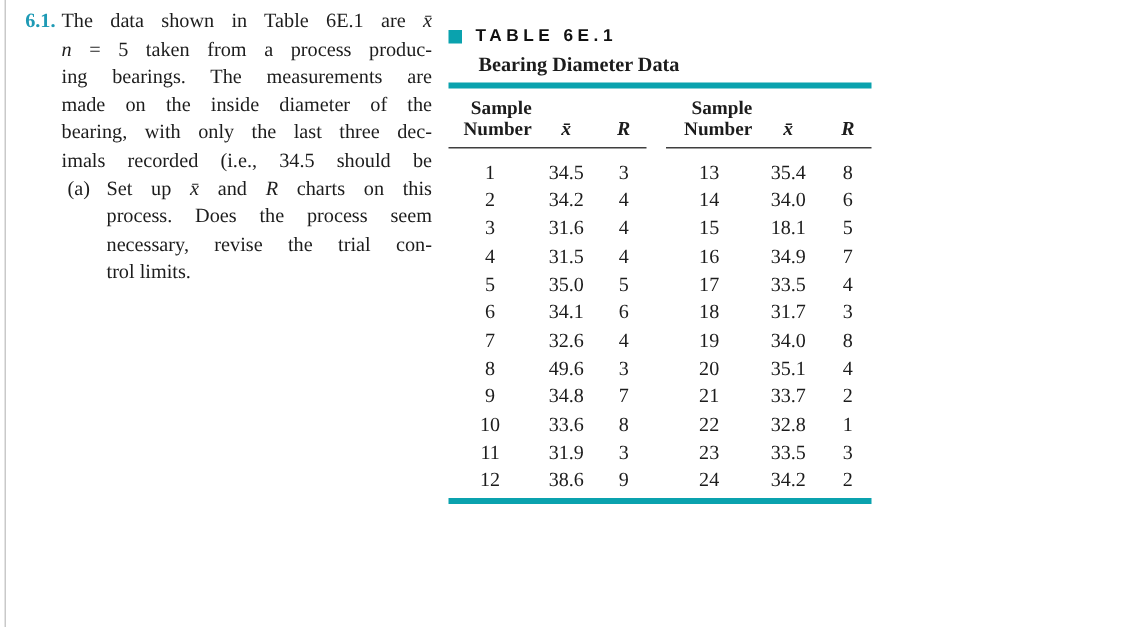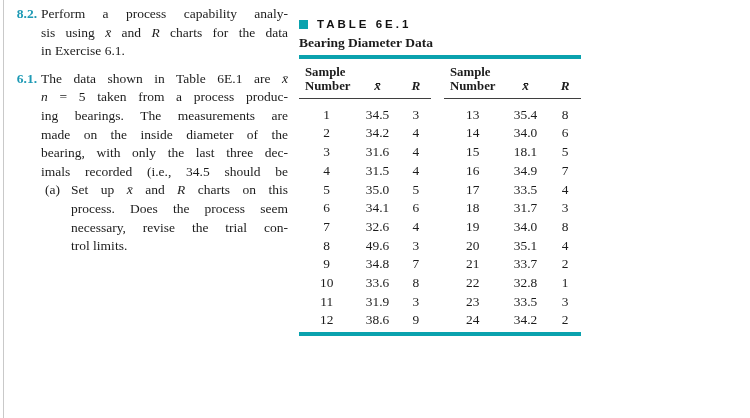--- a/index.html
+++ b/index.html
@@ -25,51 +25,43 @@
   .line.lastline{text-align-last:left;}
   .line i{font-style:italic;}
   .sub{display:flex;align-items:flex-start;padding-left:4px;}
   .sub-label{flex:0 0 22px;margin-right:4px;}
 
   
   .right-col{position:absolute;left:299px;top:10px;width:282px;}
   .table-label-row{display:flex;align-items:center;margin-top:8px;}
   .bullet{display:inline-block;width:9px;height:9px;background:var(--teal);margin-right:9px;}
   .table-label{font-family:"Liberation Sans", sans-serif;font-weight:bold;font-size:11.5px;letter-spacing:3px;color:#111;}
-  .table-title{font-weight:bold;font-size:13.5px;margin-top:5px;}
+  .table-title{font-weight:bold;font-size:13.5px;margin-top:5px;margin-left:20px;}
   .rule-teal{height:4px;background:var(--teal);margin-top:4px;}
   .rule-bottom{margin-top:2px;}
   .table-grid{display:flex;gap:13px;}
   .half{flex:1;}
   .half.hleft{flex:0 0 132px;}
   .half.hright{flex:0 0 137px;}
   .thead{display:grid;grid-template-columns:42% 35% 23%;align-items:end;
          padding-bottom:5px;margin-top:6px;border-bottom:1.5px solid var(--thinrule);}
   .th{font-weight:bold;font-size:12.8px;line-height:14.2px;}
-  .th-sample{text-align:left;padding-left:6px;}
+  .th-sample{text-align:right;padding-left:6px;}
   .th-xbar,.th-r{text-align:center;font-style:italic;font-size:13.2px;}
   .tbody{padding-top:6px;}
   .trow{display:grid;grid-template-columns:42% 35% 23%;height:18.7px;align-items:center;}
   .td{text-align:center;font-size:13.4px;}
 </style>
 </head>
 <body>
 
 <div class="page">
   <div class="col-divider"></div>
 
   <div class="left-col" id="exercises">
-      <div class="exercise">
-        <div class="ex-num">8.2.</div>
-        <div class="ex-body">
-          <div class="line">Perform a process capability analy-</div>
-          <div class="line">sis using <i>x̄</i> and <i>R</i> charts for the data</div>
-          <div class="line lastline">in Exercise 6.1.</div>
-        </div>
-      </div>
       <div class="exercise">
         <div class="ex-num">6.1.</div>
         <div class="ex-body">
           <div class="line">The data shown in Table 6E.1 are <i>x̄</i></div>
           <div class="line"><i>n</i> = 5 taken from a process produc-</div>
           <div class="line">ing bearings. The measurements are</div>
           <div class="line">made on the inside diameter of the</div>
           <div class="line">bearing, with only the last three dec-</div>
           <div class="line">imals recorded (i.e., 34.5 should be</div>
           <div class="sub">

